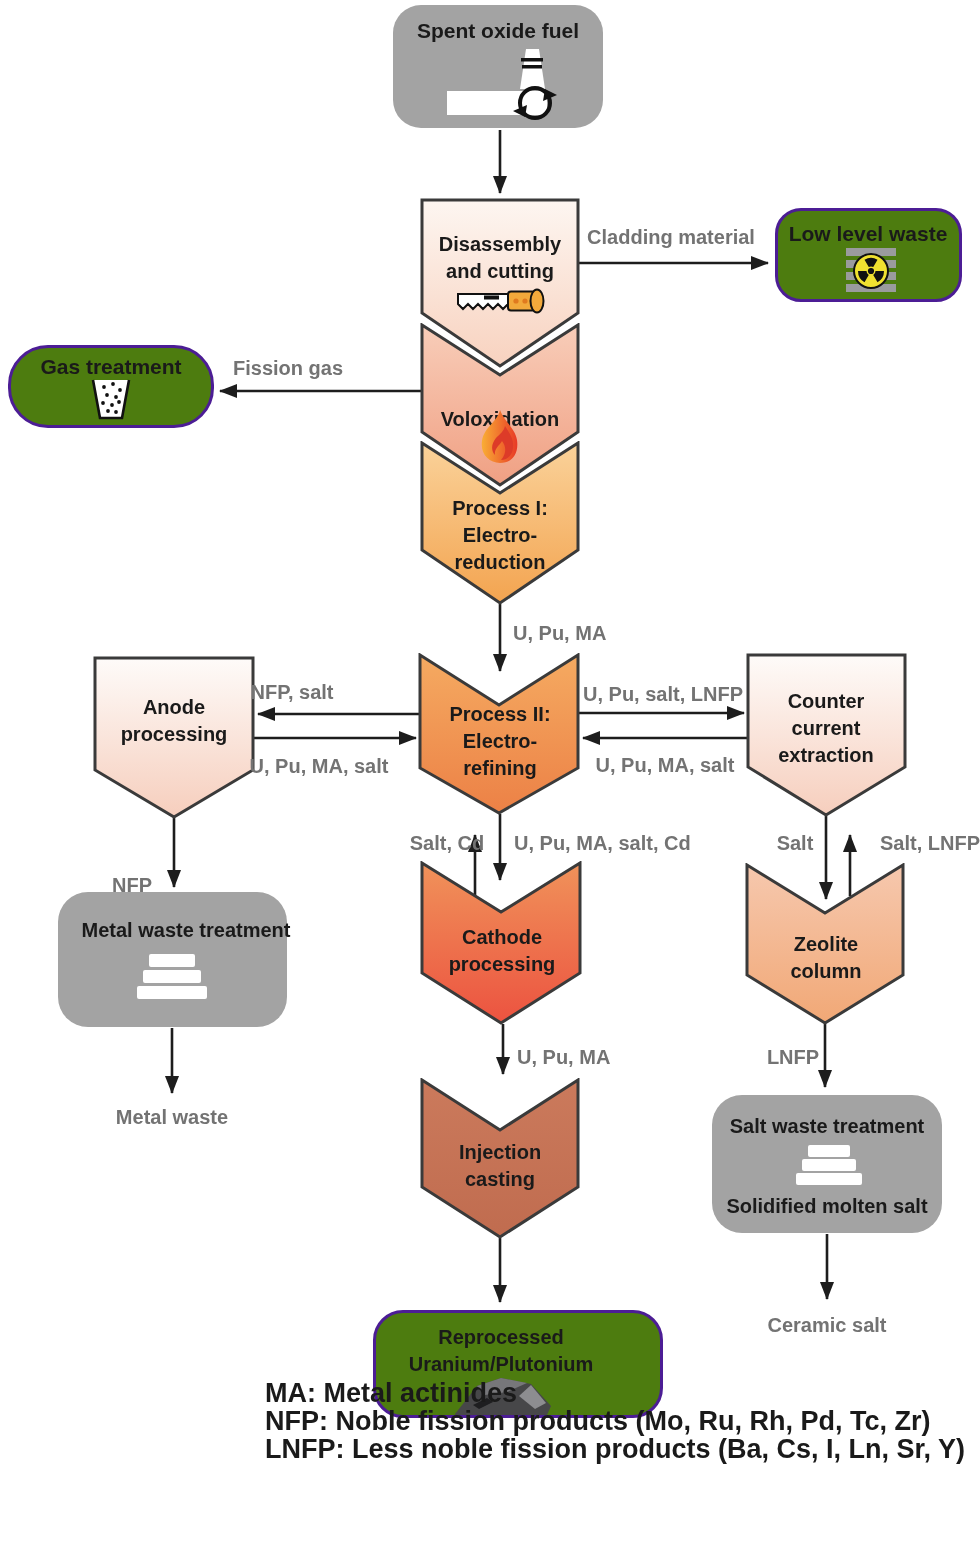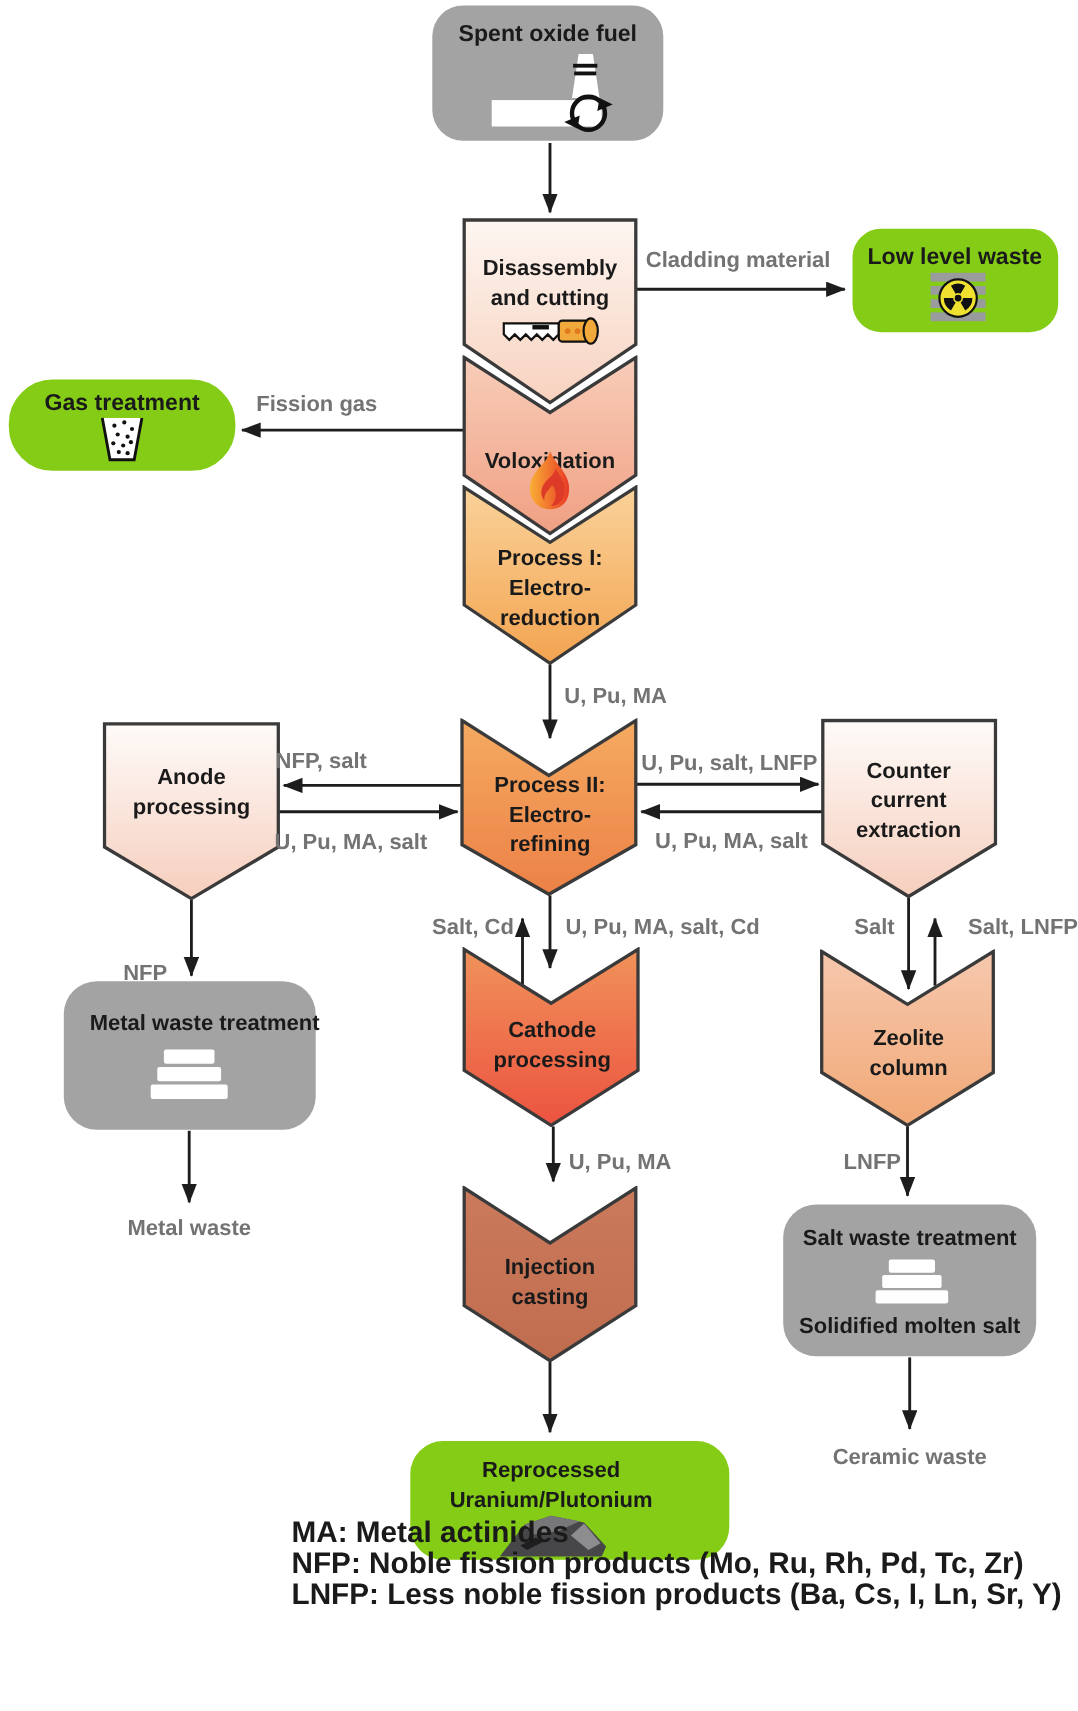--- a/index.html
+++ b/index.html
@@ -4,21 +4,21 @@
 <style>
   html,body{margin:0;padding:0;background:#fff;}
   .canvas{position:relative;width:980px;height:1555px;background:#fff;overflow:hidden;
           font-family:"Liberation Sans",sans-serif;color:#1a1a1a;}
   .abs{position:absolute;}
   .lbl{position:absolute;font-weight:700;font-size:20px;line-height:27px;color:#737373;white-space:nowrap;}
   .cx{transform:translateX(-50%);text-align:center;}
   .node-label{position:absolute;font-weight:700;font-size:20px;line-height:27px;color:#1a1a1a;
               text-align:center;transform:translateX(-50%);white-space:normal;}
   .graybox{position:absolute;background:#a3a3a3;border-radius:28px;}
-  .whitebox{position:absolute;background:#84cc16;border:3px solid #84cc16;border-radius:26px;box-sizing:border-box;}
+  .whitebox{position:absolute;background:#4d7c0f;border:3px solid #4c1d95;border-radius:26px;box-sizing:border-box;}
   .boxtitle{position:absolute;font-weight:700;font-size:21px;line-height:26px;color:#1a1a1a;
             text-align:center;transform:translateX(-50%);white-space:nowrap;}
   svg{display:block;}
 </style>
 </head>
 <body>
 
 <div class="canvas">
 
   <svg class="abs" width="0" height="0" aria-hidden="true">
@@ -231,30 +231,30 @@
     </svg>
   </div>
 
   <div class="lbl cx" style="left:671px;top:224px;">Cladding material</div>
   <div class="lbl cx" style="left:288px;top:355px;">Fission gas</div>
   <div class="lbl" style="left:513px;top:620px;">U, Pu, MA</div>
   <div class="lbl cx" style="left:292px;top:679px;">NFP, salt</div>
   <div class="lbl cx" style="left:319px;top:753px;">U, Pu, MA, salt</div>
   <div class="lbl cx" style="left:663px;top:681px;">U, Pu, salt, LNFP</div>
   <div class="lbl cx" style="left:665px;top:752px;">U, Pu, MA, salt</div>
-  <div class="lbl cx" style="left:430px;top:830px;">Salt, Cd</div>
+  <div class="lbl cx" style="left:447px;top:830px;">Salt, Cd</div>
   <div class="lbl" style="left:514px;top:830px;">U, Pu, MA, salt, Cd</div>
   <div class="lbl cx" style="left:132px;top:872px;">NFP</div>
   <div class="lbl cx" style="left:795px;top:830px;">Salt</div>
   <div class="lbl" style="left:880px;top:830px;">Salt, LNFP</div>
   <div class="lbl" style="left:517px;top:1044px;">U, Pu, MA</div>
   <div class="lbl cx" style="left:793px;top:1044px;">LNFP</div>
 
   <div class="lbl cx" style="left:172px;top:1104px;">Metal waste</div>
-  <div class="lbl cx" style="left:827px;top:1312px;">Ceramic waste</div>
+  <div class="lbl cx" style="left:827px;top:1312px;">Ceramic salt</div>
 
   <div class="abs" style="left:265px;top:1379px;font-weight:700;font-size:27px;line-height:28px;">
     <div>MA: Metal actinides</div>
     <div>NFP: Noble fission products (Mo, Ru, Rh, Pd, Tc, Zr)</div>
     <div>LNFP: Less noble fission products (Ba, Cs, I, Ln, Sr, Y)</div>
   </div>
 
 </div>
 
 </body></html>

